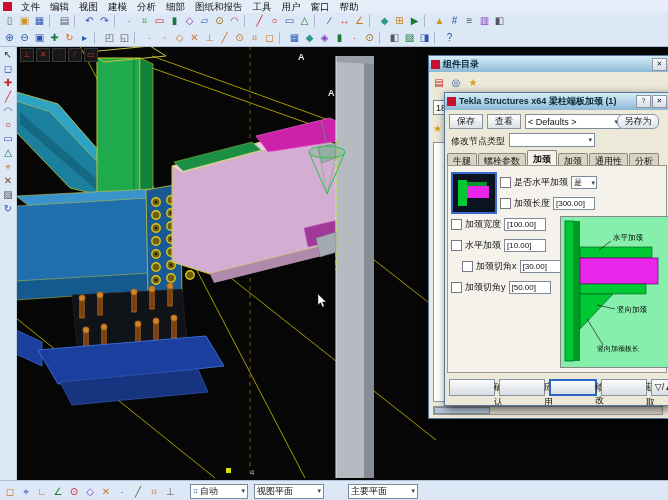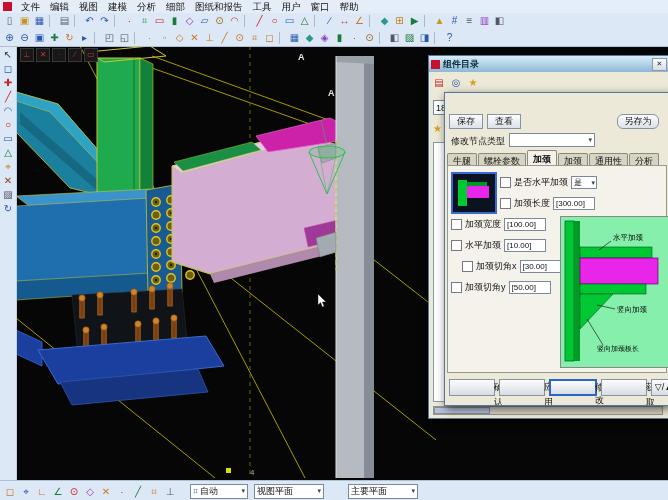--- a/index.html
+++ b/index.html
@@ -379,22 +379,34 @@
       <span class="star">★</span>
       <span>收藏夹</span>
     </div>
     <div class="cat-list"></div>
     <div class="cat-hscroll">
       <div class="cat-hthumb"></div>
     </div>
   </div>
 
   <div class="win" id="dialog">
+    <div class="titlebar" style="height:17px;">
+      <span class="twicon"></span>
+      <span>Tekla Structures x64 梁柱端板加颈 (1)</span>
+      <span class="tbtns">
+        <span class="tbtn">?</span>
+        <span class="tbtn">✕</span>
+      </span>
+    </div>
     <div class="dbtn" id="d-save">保存</div>
     <div class="dbtn" id="d-load">查看</div>
+    <div class="combo" id="d-combo">
+      <span>&lt; Defaults &gt;</span>
+      <span class="arr">▾</span>
+    </div>
     <div class="dbtn" id="d-saveas">另存为</div>
     <div id="d-modlabel">修改节点类型</div>
     <div class="combo" id="d-modcombo">
       <span class="arr">▾</span>
     </div>
     <div class="tabs">
 
     <span class="tab">牛腿</span>
         <span class="tab">螺栓参数</span>
         <span class="tab active">加颈</span>

